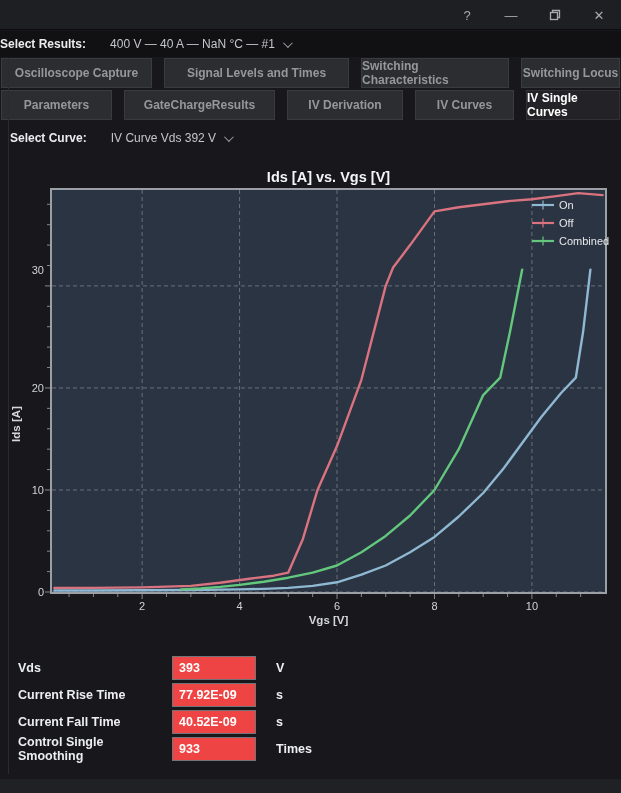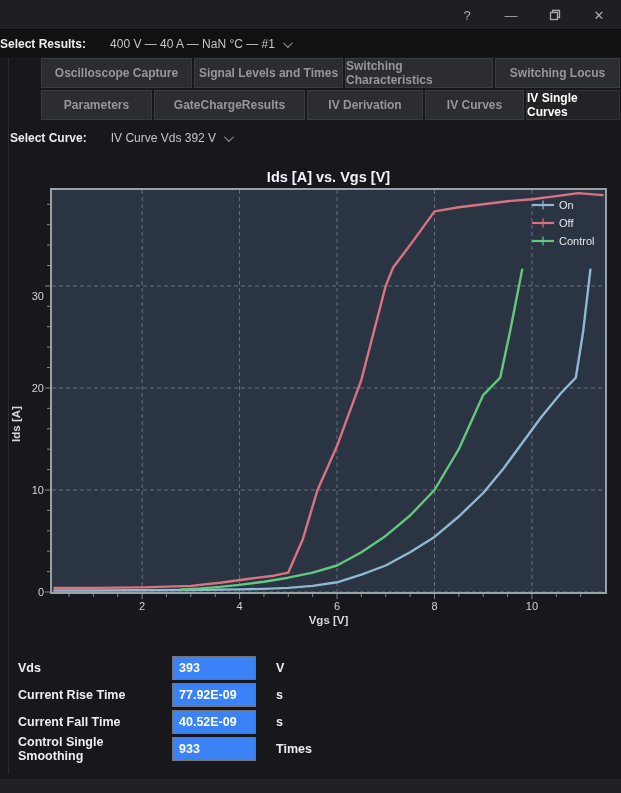--- a/index.html
+++ b/index.html
@@ -12,21 +12,21 @@
   .tb-btn { width:44px; height:30px; display:flex; align-items:center; justify-content:center; color:#a9abaf; font-size:13px; cursor:default; }
   .tb-btn svg { display:block; }
 
   
   .results-bar { position:absolute; top:31px; left:0; width:621px; height:26px; background:#111114; display:flex; align-items:center; }
   .bar-label { font-size:12px; font-weight:700; color:#ececee; }
   .dropdown { display:flex; align-items:center; gap:8px; margin-left:24px; color:#c4c6c9; font-size:12px; }
   .chevron { width:7px; height:7px; border-right:1.5px solid #9a9ca1; border-bottom:1.5px solid #9a9ca1; transform:rotate(45deg) translateY(-2px); }
 
   
-  .tabs-row { position:absolute; left:1px; width:619px; height:30px; display:flex; gap:2px;padding-left:40px; }
+  .tabs-row { position:absolute; left:1px; width:619px; height:30px; display:flex; gap:12px; }
   .tabs-row1 { top:58px; }
   .tabs-row2 { top:90px; }
   .tab { background:#2c2d31; border:1px solid #3a3b3f; color:#95979c; font-size:12px; font-weight:700; display:flex; align-items:center; justify-content:center; }
   .tab.active { background:#232327; border-color:#323236; color:#ffffff; }
 
   
   .curve-bar { position:absolute; top:124px; left:0; width:621px; height:28px; display:flex; align-items:center; padding-left:10px; }
 
   
   #chart-region { position:absolute; top:163px; left:0; width:621px; height:484px; }
@@ -37,21 +37,21 @@
   .tick-label.ylab { text-align:right; }
   .axis-xlabel { position:absolute; top:451px; left:52px; width:553px; text-align:center; font-size:11.5px; font-weight:600; color:#d6d7da; }
   .axis-ylabel { position:absolute; top:255px; left:-14px; width:60px; text-align:center; font-size:11.5px; font-weight:600; color:#d6d7da; transform:rotate(-90deg); }
   .legend { position:absolute; top:36px; left:531px; display:flex; flex-direction:column; gap:6px;justify-content:flex-end; }
   .legend-item { display:flex; align-items:center; gap:4px; color:#e7e8ea; font-size:11px; }
 
   
   .form-area { position:absolute; top:654px; left:18px; width:580px; }
   .form-row { display:grid; grid-template-columns:154px 96px 1fr; align-items:center; height:27px; }
   .form-label { font-size:12.5px; font-weight:600; color:#eceef0; }
-  .form-input { width:84px; height:24px; background:#3b82f6; border:1px solid #72747a; color:#ffffff; font-family:"Liberation Sans", sans-serif; font-size:12.5px; font-weight:600; padding:0 6px; outline:none; }
+  .form-input { width:84px; height:24px; background:#ef4444; border:1px solid #72747a; color:#ffffff; font-family:"Liberation Sans", sans-serif; font-size:12.5px; font-weight:600; padding:0 6px; outline:none; }
   .form-unit { font-size:12.5px; font-weight:700; color:#eceef0; margin-left:8px; }
 
   
   .left-divider { position:absolute; top:58px; left:8px; width:1px; height:716px; background:#2a2b2f; }
   .footer-strip { position:absolute; bottom:0; left:0; width:621px; height:14px; background:#202125; }
 </style>
 </head>
 <body>
 
 <div class="window">
@@ -81,21 +81,21 @@
     <div class="dropdown">
       <span>400 V — 40 A — NaN °C — #1</span>
       <span class="chevron"></span>
     </div>
   </div>
 
   <div class="tabs-row tabs-row1">
     <div class="tab" style="width:151px">
         <span>Oscilloscope Capture</span>
       </div>
-    <div class="tab" style="width:149px">
+    <div class="tab" style="width:185px">
         <span>Signal Levels and Times</span>
       </div>
     <div class="tab" style="width:148px">
         <span>Switching Characteristics</span>
       </div>
     <div class="tab" style="flex:1">
         <span>Switching Locus</span>
       </div>
   </div>
 
@@ -202,32 +202,32 @@
             <line class="lm" x1="1" y1="6" x2="23" y2="6" stroke-width="2.2" stroke="#d9737f"></line>
             <line class="lm" x1="12" y1="1.5" x2="12" y2="10.5" stroke-width="1.2" stroke="#d9737f"></line>
           </svg>
         <span>Off</span>
       </div>
       <div class="legend-item">
         <svg class="lgd-marker" width="24" height="12">
             <line class="lm" x1="1" y1="6" x2="23" y2="6" stroke-width="2.2" stroke="#63c87e"></line>
             <line class="lm" x1="12" y1="1.5" x2="12" y2="10.5" stroke-width="1.2" stroke="#63c87e"></line>
           </svg>
-        <span>Control</span>
+        <span>Combined</span>
       </div>
     </div>
   <span class="tick-label" style="left: 142.137px; top: 437px; transform: translateX(-50%);">2</span>
       <span class="tick-label" style="left: 239.581px; top: 437px; transform: translateX(-50%);">4</span>
       <span class="tick-label" style="left: 337.026px; top: 437px; transform: translateX(-50%);">6</span>
       <span class="tick-label" style="left: 434.471px; top: 437px; transform: translateX(-50%);">8</span>
       <span class="tick-label" style="left: 531.916px; top: 437px; transform: translateX(-50%);">10</span>
       <span class="tick-label ylab" style="left: 6px; width: 38px; top: 429px; transform: translateY(-50%);">0</span>
       <span class="tick-label ylab" style="left: 6px; width: 38px; top: 326.97px; transform: translateY(-50%);">10</span>
       <span class="tick-label ylab" style="left: 6px; width: 38px; top: 224.939px; transform: translateY(-50%);">20</span>
-      <span class="tick-label ylab" style="left: 6px; width: 38px; top: 133px; transform: translateY(-50%);">30</span>
+      <span class="tick-label ylab" style="left: 6px; width: 38px; top: 107px; transform: translateY(-50%);">30</span>
     </div>
 
   <div class="form-area">
     <div class="form-row">
       <span class="form-label">Vds</span>
       <input class="form-input" value="393" style="">
       <span class="form-unit">V</span>
     </div>
     <div class="form-row">
       <span class="form-label">Current Rise Time</span>

